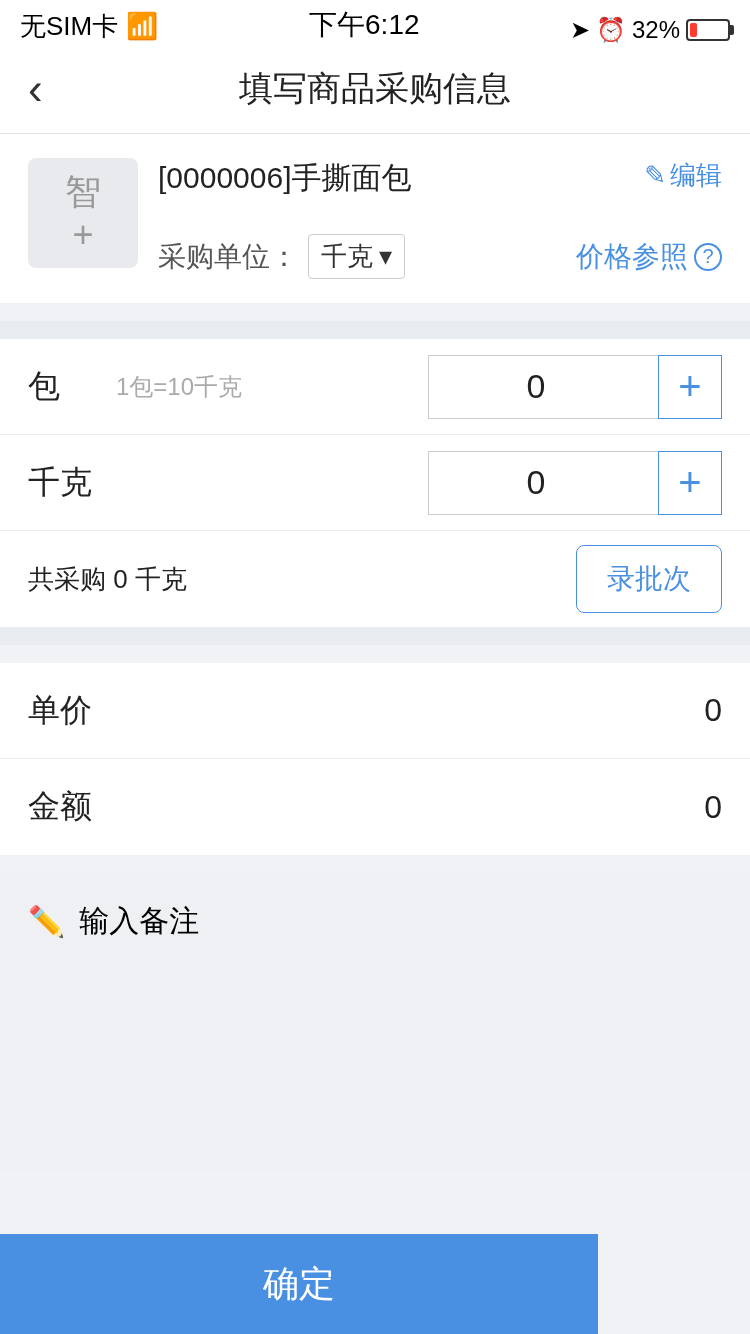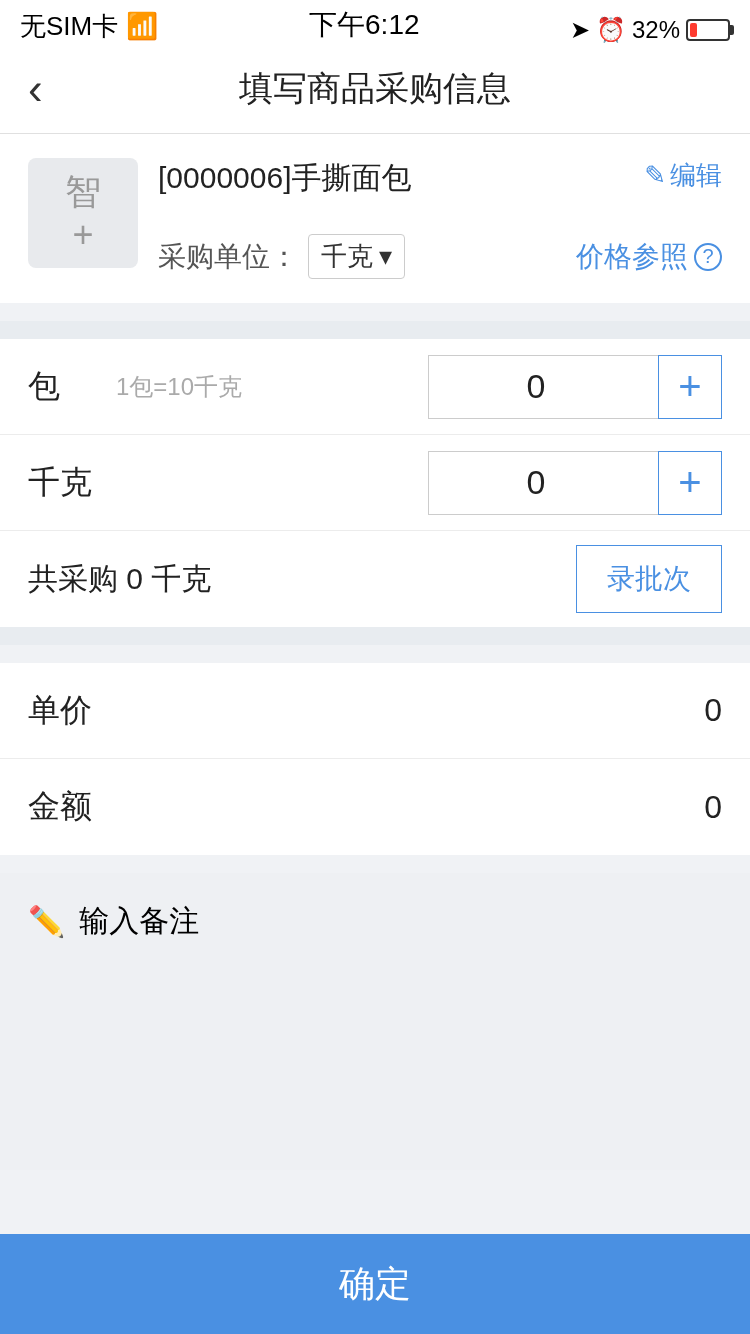--- a/index.html
+++ b/index.html
@@ -210,31 +210,31 @@
     
     .total-row {
       display: flex;
       align-items: center;
       justify-content: space-between;
       padding: 0 28px;
       height: 96px;
       background: #fff;
     }
     .total-label {
-      font-size: 30px;
+      font-size: 26px;
       color: #222;
     }
     .batch-btn {
       border: 1px solid #4a90e2;
       color: #4a90e2;
       background: #fff;
       font-size: 28px;
       padding: 14px 30px;
       cursor: pointer;
-      border-radius: 0;
+      border-radius: 8px;
     }
 
     
     .price-section {
       background: #fff;
       margin-top: 18px;
     }
     .price-row {
       display: flex;
       align-items: center;
@@ -268,21 +268,21 @@
 
     
     .bottom-spacer {
       flex: 1;
       background: #eef0f3;
       min-height: 200px;
     }
 
     
     .confirm-btn {
-      width: 750px;
+      width: 598px;
       height: 100px;
       background: #4a90e2;
       color: #fff;
       font-size: 36px;
       border: none;
       cursor: pointer;
       display: flex;
       align-items: center;
       justify-content: center;
       position: fixed;

